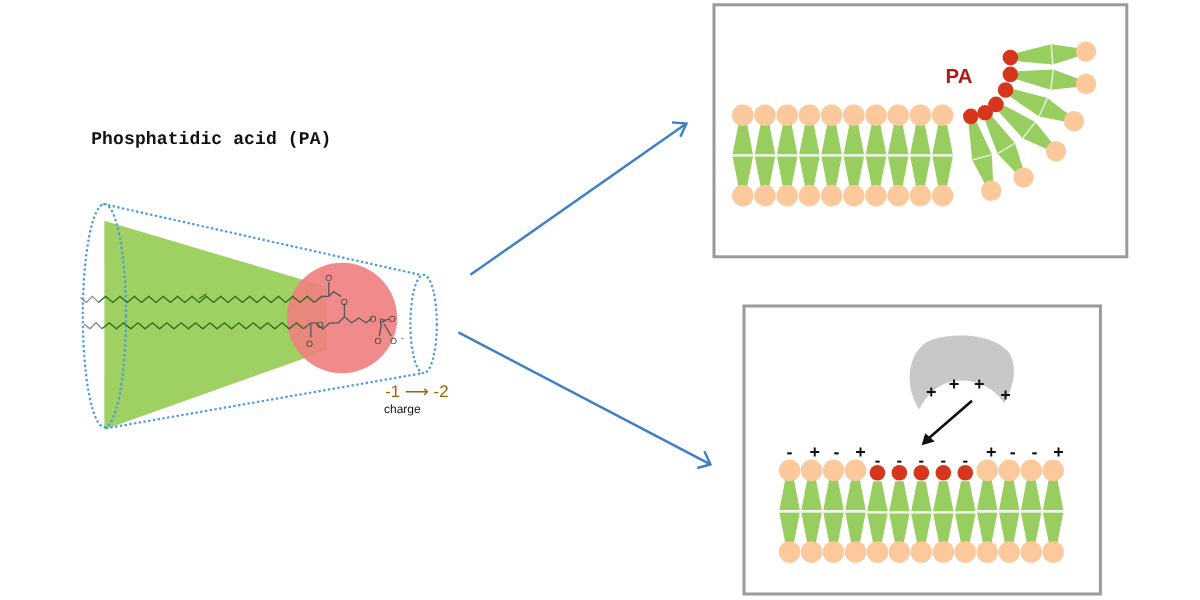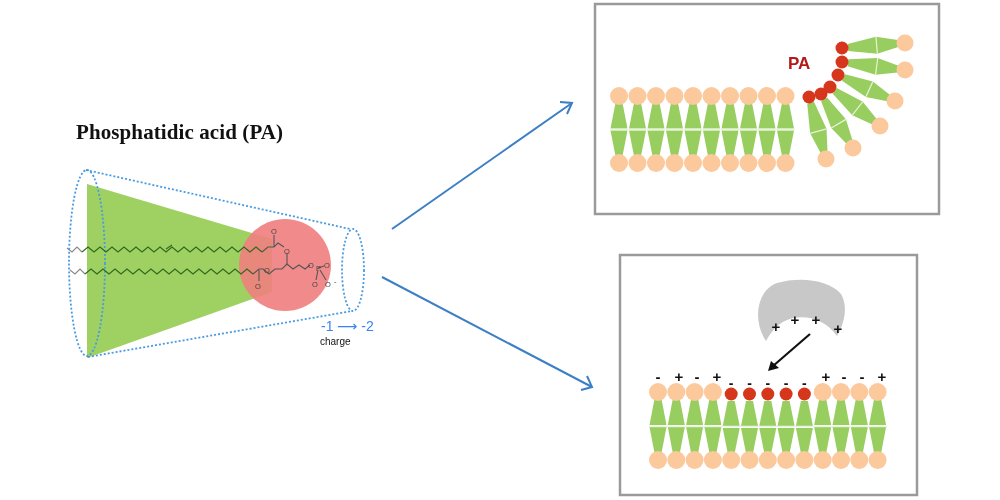--- a/index.html
+++ b/index.html
@@ -1,19 +1,19 @@
 <!DOCTYPE html>
 <html><head>
 <meta charset="utf-8">
 <style>
   html, body { margin:0; padding:0; background:#ffffff; }
   body { width:1000px; height:500px; overflow:hidden; position:relative; font-family:"Liberation Sans", sans-serif; }
   #stage { position:absolute; left:0; top:0; }
-  .title { position:absolute; left:76px; top:108px; font-size:21px; font-weight:bold; color:#111; font-family:Liberation Serif, serif; letter-spacing:0.1px;margin-top:12px; }
-  .charge-line { position:absolute; left:321px; top:318px; font-size:14px; color:#3b82f6; }
+  .title { position:absolute; left:76px; top:108px; font-size:15px; font-weight:bold; color:#111; font-family:Liberation Mono, monospace; letter-spacing:0.1px; }
+  .charge-line { position:absolute; left:321px; top:318px; font-size:14px; color:#a16207; }
   .charge-label { position:absolute; left:320px; top:336px; font-size:10px; color:#111; }
   svg text { font-family:"Liberation Sans", sans-serif; }
 </style>
 </head>
 <body>
 
 <div class="title">Phosphatidic acid (PA)</div>
 <div class="charge-line">
   <span>-1</span>
   <span>⟶</span>

